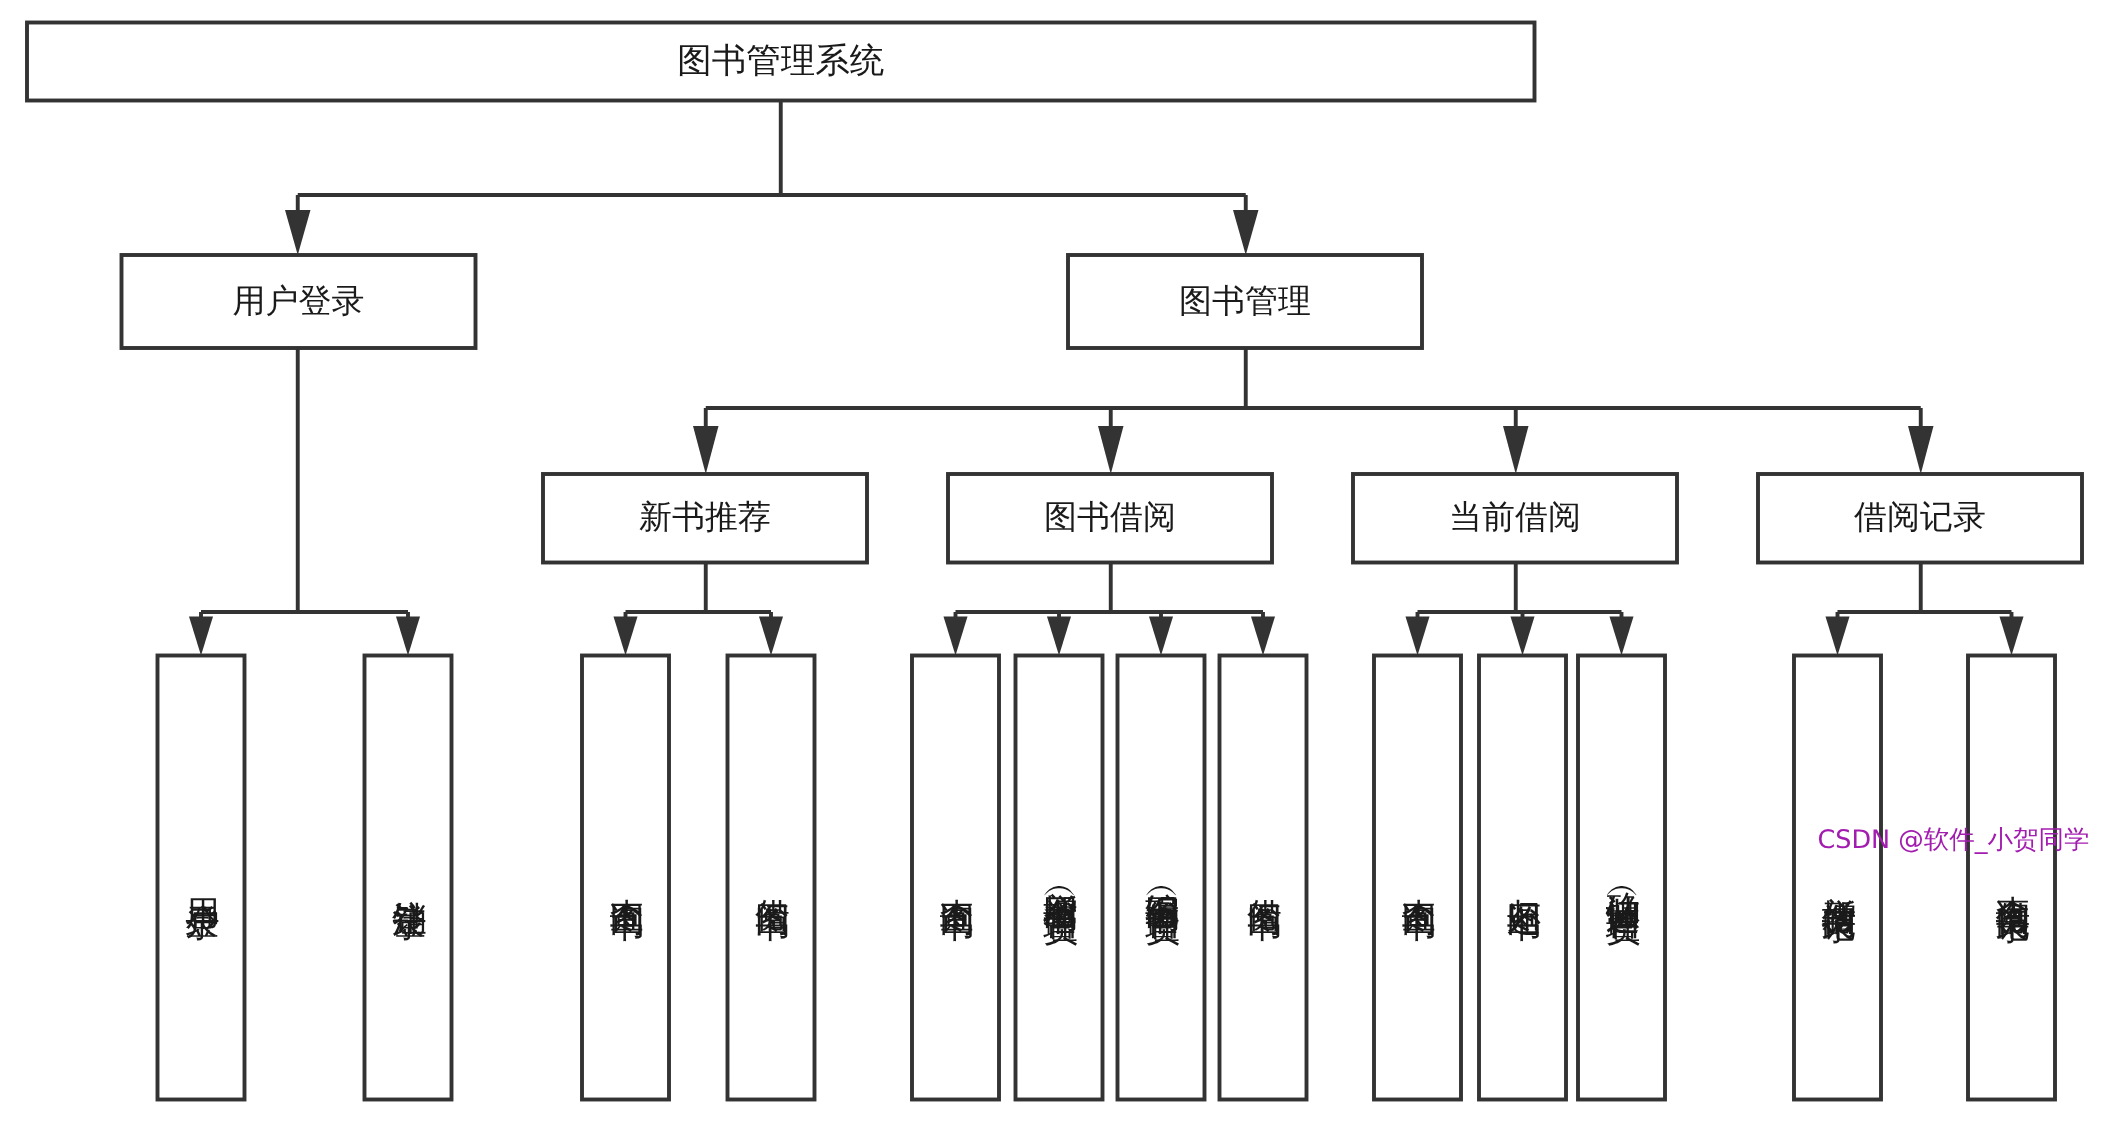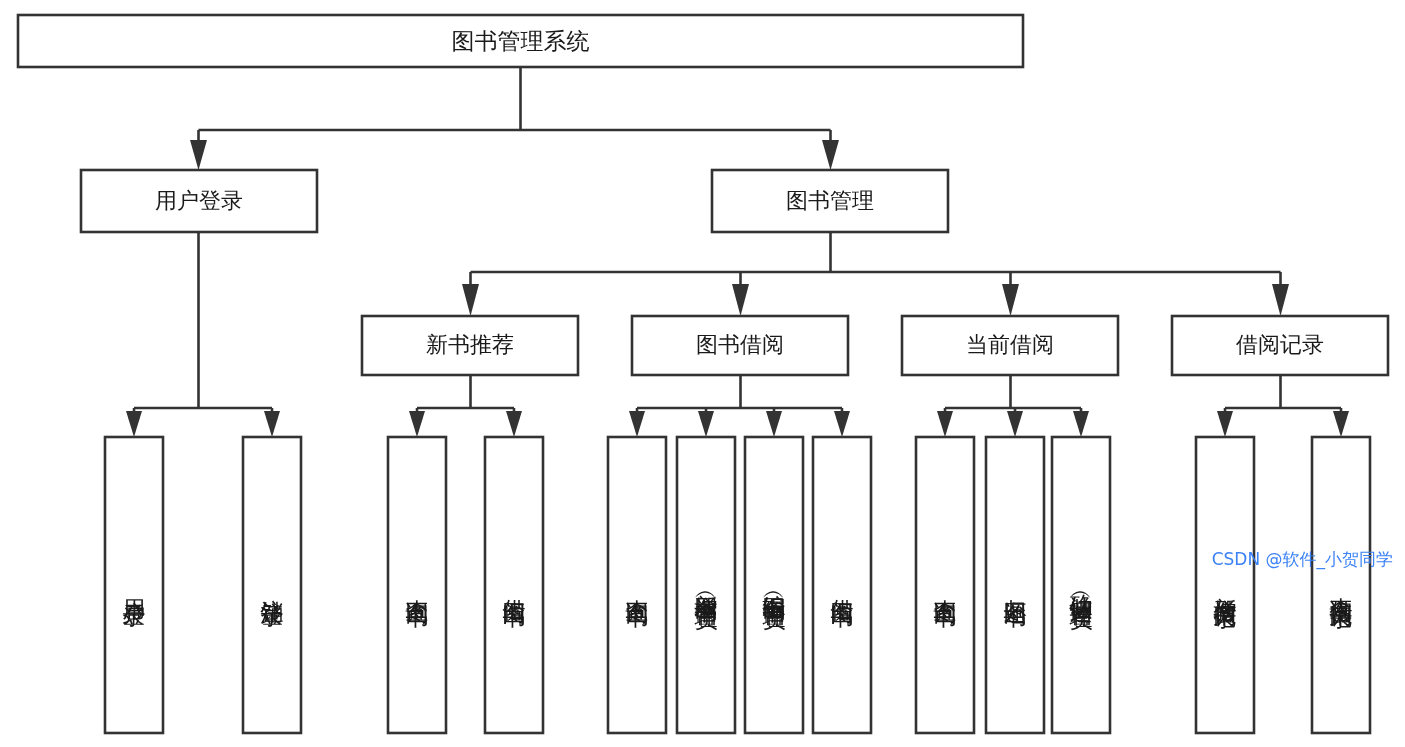--- a/index.html
+++ b/index.html
@@ -64,21 +64,21 @@
     letter-spacing: 2px;
     white-space: nowrap;
     pointer-events: none;
   }
   .watermark {
     position: absolute;
     right: 12px;
     bottom: 6px;
     font-family: "DejaVu Sans", "Liberation Sans", sans-serif;
     font-size: 17px;
-    color: #3b82f6;
+    color: #a21caf;
     white-space: nowrap;
   }
 </style>
 </head>
 <body>
 
 <div id="diagram-root">
 
   <svg class="diagram" viewBox="0 0 1405 747" xmlns="http://www.w3.org/2000/svg">
 

